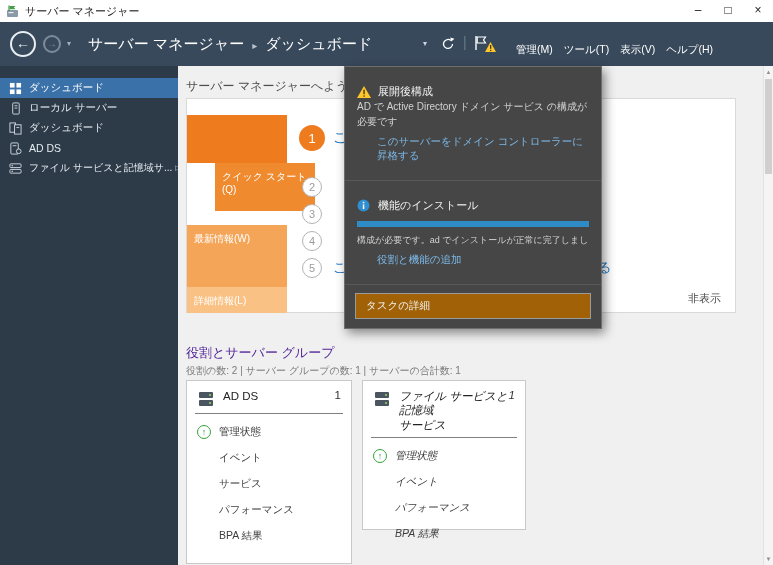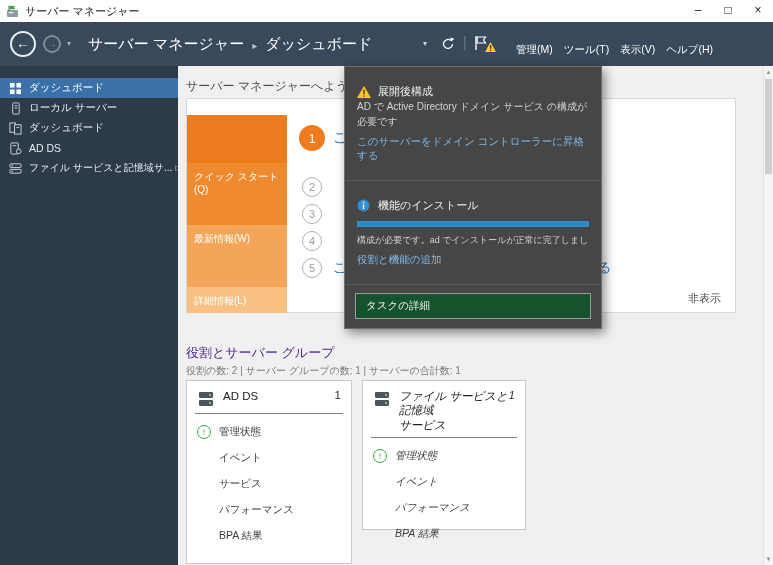--- a/index.html
+++ b/index.html
@@ -39,21 +39,21 @@
   .side-item.selected .side-label { color:#ffffff; }
   .side-label.small { font-size:10px; }
   .expander { margin-left:3px; font-size:7px; color:#cdd7e0; }
 
   
   .main { position:absolute; left:178px; top:66px; width:585px; height:499px; background:#f0f0f0; overflow:hidden; }
   .welcome-heading { position:absolute; left:8px; top:12px; font-size:12px; color:#4d4d4d; }
   .welcome-panel { position:absolute; left:8px; top:32px; width:550px; height:215px; background:#ffffff; border:1px solid #d9d9d9; }
   .tile { position:absolute; left:0; width:100px; color:#ffffff; font-size:10px; padding:7px 0 0 7px; }
   .tile-hero  { top:16px;  height:48px; background:#ee7c1f; }
-  .tile-quick { top:64px;  height:62px; background:#f08a2e; }
+  .tile-quick { top:64px;  height:48px; background:#f08a2e;margin-left:28px; }
   .tile-new   { top:126px; height:70px; background:#f5a558; }
   .tile-learn { top:188px; height:26px; background:#f9c183; }
   .step { position:absolute; display:flex; align-items:center; }
   .step-circle-lg { width:26px; height:26px; border-radius:50%; background:#ee7c1f; color:#fff; font-size:13px; display:flex; align-items:center; justify-content:center; flex:0 0 26px; }
   .step-circle { width:20px; height:20px; border-radius:50%; border:1px solid #b3b3b3; color:#9c9c9c; font-size:11px; display:flex; align-items:center; justify-content:center; background:#fff; flex:0 0 20px; }
   .step-link { color:#2b7bc0; white-space:nowrap; }
   .step-link.lg { margin-left:8px; font-size:14px; }
   .step-link.sm { margin-left:11px; font-size:13.5px; }
   .hide-link { position:absolute; right:14px; bottom:6px; font-size:11px; color:#4a4a4a; }
 
@@ -74,24 +74,24 @@
   .up-ico { width:14px; height:14px; border:1px solid #36a336; border-radius:50%; color:#36a336; font-size:9px; font-weight:bold; display:flex; align-items:center; justify-content:center; margin-right:8px; flex:0 0 14px; }
 
   
   .flyout { position:absolute; left:344px; top:66px; width:258px; background:#464646; border:1px solid #6e6e6e; box-shadow:3px 4px 10px rgba(0,0,0,0.45); z-index:60; }
   .fly-sec { padding:17px 12px; border-bottom:1px solid #595959; }
   .fly-head { display:flex; align-items:center; gap:7px; }
   .fly-ico { display:flex; flex:0 0 14px; }
   .fly-title { font-size:11px; color:#f2f2f2; }
   .fly-body { font-size:10px; line-height:1.5; color:#d2d2d2; }
   .fly-body2 { margin-top:7px; font-size:9px; color:#d2d2d2; white-space:nowrap; overflow:hidden; }
-  .fly-link { margin-top:6px; font-size:10.5px; color:#7db9e8; }
+  .fly-link { margin-top:6px; font-size:10.5px; color:#7db9e8;margin-left:20px; }
   .progress-track { margin-top:8px; height:6px; background:#5f5f5f; }
   .progress-fill { height:6px; background:#2e8bc6; }
-  .task-box { margin:8px 10px 9px 10px; border:1px solid #9b9b9b; background:#14532d; padding:5px 10px; font-size:10.5px; color:#f2f2f2; }
+  .task-box { margin:8px 10px 9px 10px; border:1px solid #9b9b9b; background:#a16207; padding:5px 10px; font-size:10.5px; color:#f2f2f2; }
 
   
   .scrollbar { position:absolute; right:0; top:66px; width:10px; height:499px; background:#f4f4f4; border-left:1px solid #e2e2e2; }
   .sb-arrow { position:absolute; left:0; width:9px; height:12px; font-size:6px; color:#8f8f8f; text-align:center; line-height:12px; }
   .sb-up { top:0; } .sb-down { bottom:0; }
   .sb-thumb { position:absolute; left:1px; top:13px; width:7px; height:95px; background:#cfcfcf; }
 </style>
 </head>
 <body>
 

